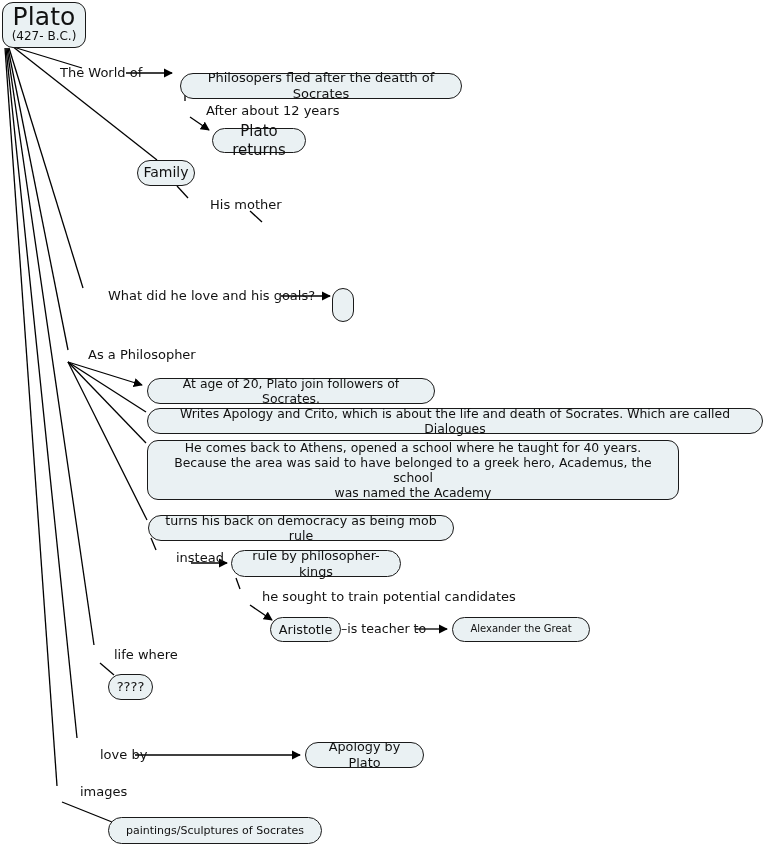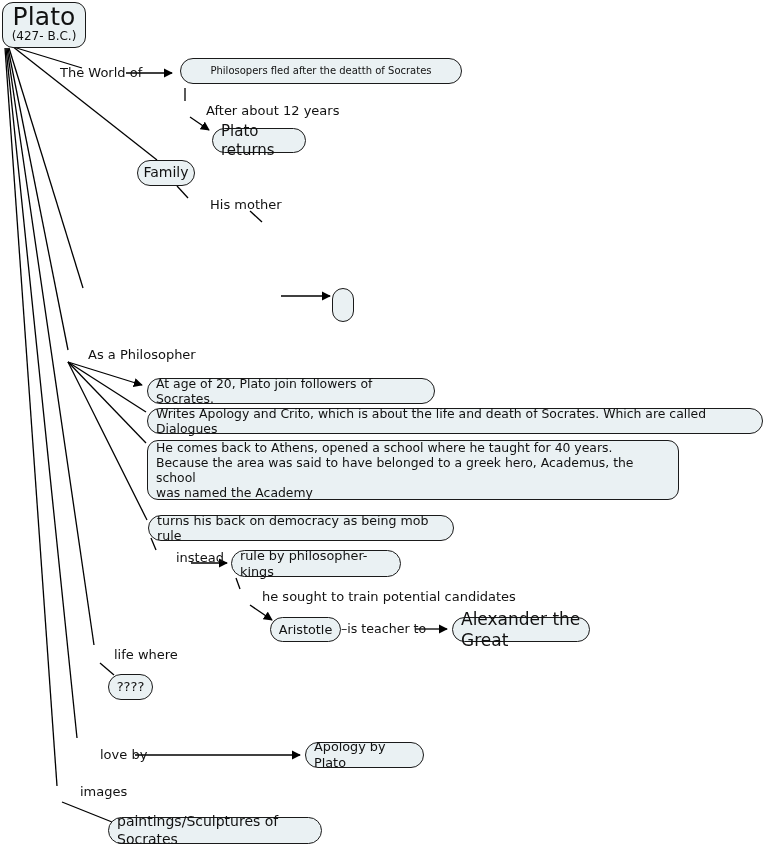--- a/index.html
+++ b/index.html
@@ -26,20 +26,21 @@
   .node {
     position: absolute;
     box-sizing: border-box;
     background: #eaf1f3;
     border: 1.4px solid #1a1a1a;
     border-radius: 9px;
     color: #111111;
     display: flex;
     align-items: center;
     justify-content: center;
+    text-align: center;
     line-height: 1.22;
     white-space: pre-line;
     padding: 2px 8px;
   }
   .node.root {
     border-radius: 11px;
     flex-direction: column;
     justify-content: center;
     padding: 1px 6px 3px 6px;
   }
@@ -122,31 +123,32 @@
     </g>
   </svg>
 
   <div class="node root" style="left:2px; top:2px; width:84px; height:46px;">
     <div class="root-title">Plato</div>
     <div class="root-sub">(427- B.C.)</div>
   </div>
 
   <div class="label s13" style="left:36px; top:66px;">The World of</div>
 
-  <div class="node pill" style="left:180px; top:58px; width:282px; height:26px; font-size:10px;">Philosopers fled after the deatth of Socrates</div>
+  <div class="node pill" style="left:180px; top:73px; width:282px; height:26px; font-size:13px;">Philosopers fled after the deatth of Socrates</div>
 
   <div class="label s13" style="left:182px; top:104px;">After about 12 years</div>
 
   <div class="node pill" style="left:212px; top:128px; width:94px; height:25px; font-size:15px;">Plato returns</div>
 
   <div class="node pill" style="left:137px; top:160px; width:58px; height:26px; font-size:14px;">Family</div>
 
   <div class="label s13" style="left:186px; top:198px;">His mother</div>
 
 
+  <div class="label s13" style="left:84px; top:289px;">What did he love and his goals?</div>
 
   <div class="node empty-oval" style="left:332px; top:288px; width:22px; height:34px; border-radius:11px;"></div>
 
   <div class="label s13" style="left:64px; top:348px;">As a Philosopher</div>
 
   <div class="node pill" style="left:147px; top:378px; width:288px; height:26px; font-size:12.4px;">At age of 20, Plato join followers of Socrates.</div>
 
   <div class="node pill" style="left:147px; top:408px; width:616px; height:26px; font-size:12.4px;">Writes Apology and Crito, which is about the life and death of Socrates. Which are called Dialogues</div>
 
   <div class="node" style="left:147px; top:440px; width:532px; height:60px; font-size:12.4px; border-radius:11px;">He comes back to Athens, opened a school where he taught for 40 years.
@@ -158,27 +160,27 @@
   <div class="label s13" style="left:152px; top:551px;">instead</div>
 
   <div class="node pill" style="left:231px; top:550px; width:170px; height:27px; font-size:12.8px;">rule by philosopher-kings</div>
 
   <div class="label s13" style="left:238px; top:590px;">he sought to train potential candidates</div>
 
   <div class="node pill" style="left:270px; top:617px; width:71px; height:25px; font-size:12.8px;">Aristotle</div>
 
   <div class="label s125" style="left:341px; top:622px;">–is teacher to</div>
 
-  <div class="node pill" style="left:452px; top:617px; width:138px; height:25px; font-size:17px;">Alexander the Great</div>
+  <div class="node pill" style="left:452px; top:617px; width:138px; height:25px; font-size:10px;">Alexander the Great</div>
 
   <div class="label s13" style="left:90px; top:648px;">life where</div>
 
   <div class="node pill" style="left:108px; top:674px; width:45px; height:26px; font-size:13px;">????</div>
 
   <div class="label s13" style="left:76px; top:748px;">love by</div>
 
   <div class="node pill" style="left:305px; top:742px; width:119px; height:26px; font-size:12.8px;">Apology by Plato</div>
 
   <div class="label s13" style="left:56px; top:785px;">images</div>
 
-  <div class="node pill" style="left:108px; top:817px; width:214px; height:27px; font-size:14px;">paintings/Sculptures of Socrates</div>
+  <div class="node pill" style="left:108px; top:817px; width:214px; height:27px; font-size:11px;">paintings/Sculptures of Socrates</div>
 
 </div>
 
 </body></html>

